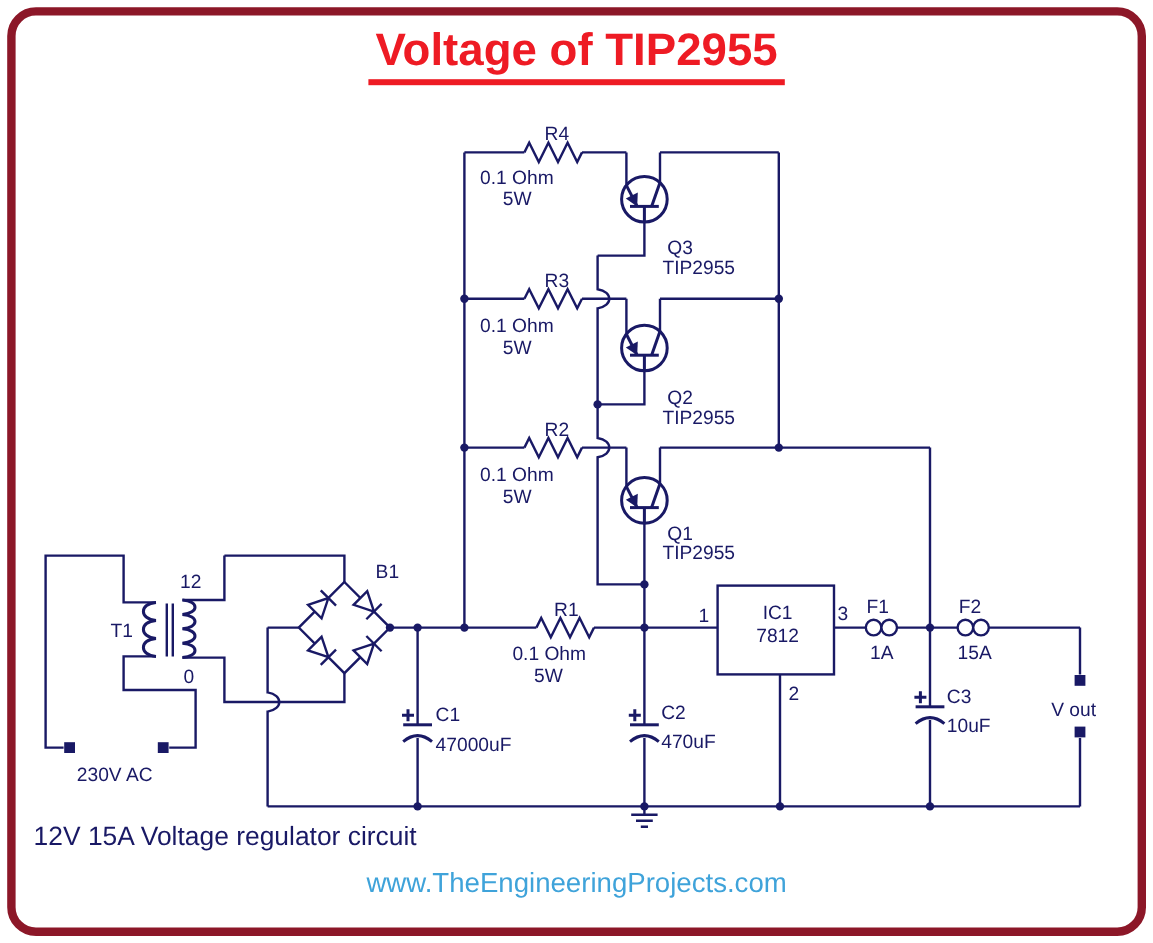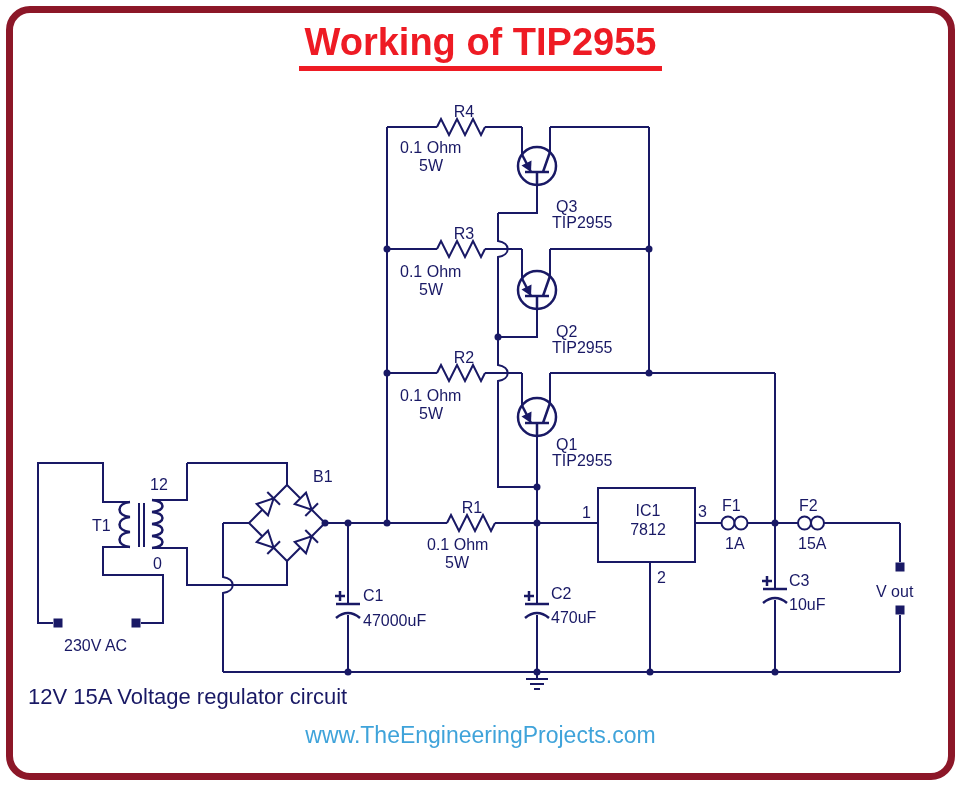--- a/index.html
+++ b/index.html
@@ -19,21 +19,21 @@
   .dot{fill:#191965;}
   .sq{fill:#191965;}
   .open{fill:#ffffff;stroke:#191965;stroke-width:2;}
 </style>
 </head>
 <body>
 
 <div class="frame"></div>
 
 <div class="title-wrap">
-  <span>Working of TIP2955</span>
+  <span>Voltage of TIP2955</span>
 </div>
 
 <svg width="961" height="786" viewBox="0 0 961 786" style="position:absolute;left:0;top:0;" font-family="Liberation Sans, DejaVu Sans, sans-serif">
 
   <defs>
     <g id="bjt">
       <circle cx="537" cy="0" r="19" class="w25"></circle>
       <path d="M -15,-11.5 L -6,6" transform="translate(537,0)" class="w25"></path>
       <polygon points="-6,6 -15.5,-0.5 -5.5,-5.5" transform="translate(537,0)" fill="#191965"></polygon>
       <path d="M 6,6 L 13,-14" transform="translate(537,0)" class="w25"></path>

